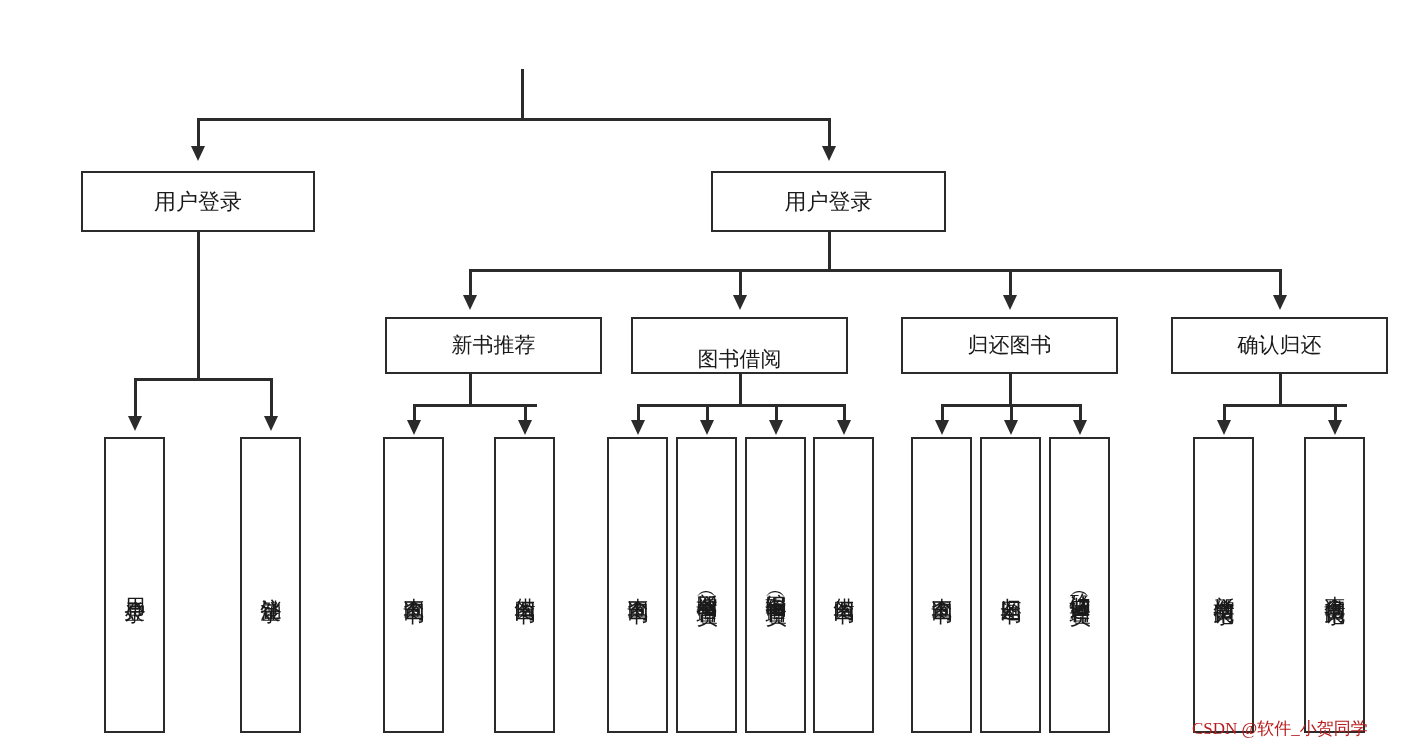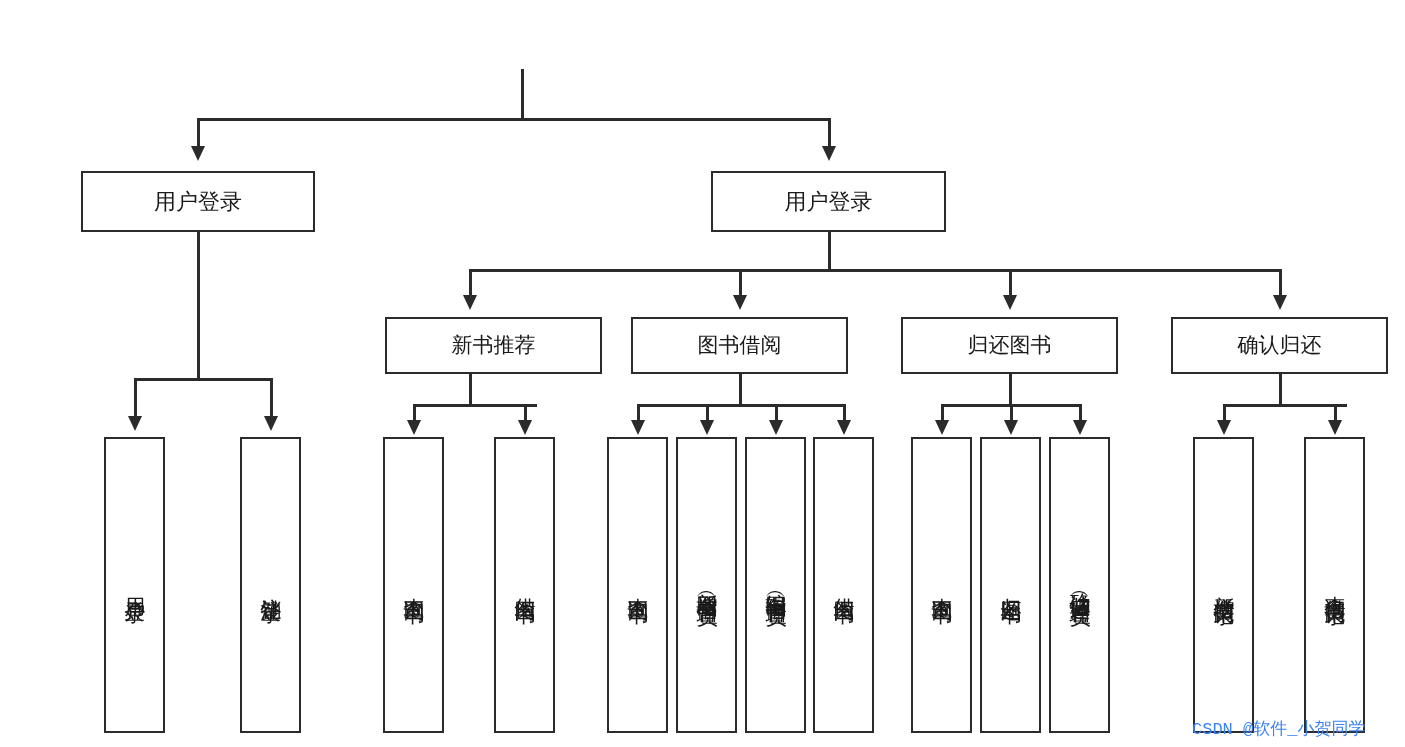--- a/index.html
+++ b/index.html
@@ -69,23 +69,23 @@
     width: 0;
     height: 0;
     border-left: 7px solid transparent;
     border-right: 7px solid transparent;
     border-top: 15px solid #2b2b2b;
   }
   
   #watermark {
     position: absolute;
     font-size: 17px;
-    color: #3b82f6;
+    color: #b91c1c;
     white-space: nowrap;
-    font-family: Liberation Mono, monospace;
+    font-family: Liberation Serif, serif;
   }
 </style>
 </head>
 <body>
 
 <div id="canvas">
 
 
   <div class="edge v" style="left:521px; top:69px; width:2.5px; height:50px;"></div>
 
@@ -126,21 +126,21 @@
   <div class="edge v" style="left:739px; top:269px; height:28px;"></div>
   <div class="arrow" style="left:733px; top:295px;"></div>
   <div class="edge v" style="left:1009px; top:269px; height:28px;"></div>
   <div class="arrow" style="left:1003px; top:295px;"></div>
   <div class="edge v" style="left:1279px; top:269px; height:28px;"></div>
   <div class="arrow" style="left:1273px; top:295px;"></div>
 
   <div class="node level3" style="left:361px; top:317px; width:217px; height:57px;margin-left:24px;">
     <span>新书推荐</span>
   </div>
-  <div class="node level3" style="left:631px; top:317px; width:217px; height:57px;">
+  <div class="node level3" style="left:631px; top:317px; width:217px; height:57px;align-items:flex-end;">
     <span>图书借阅</span>
   </div>
   <div class="node level3" style="left:901px; top:317px; width:217px; height:57px;">
     <span>归还图书</span>
   </div>
   <div class="node level3" style="left:1171px; top:317px; width:217px; height:57px;">
     <span>确认归还</span>
   </div>
 
   <div class="edge v" style="left:469px; top:374px; height:32px;"></div>

